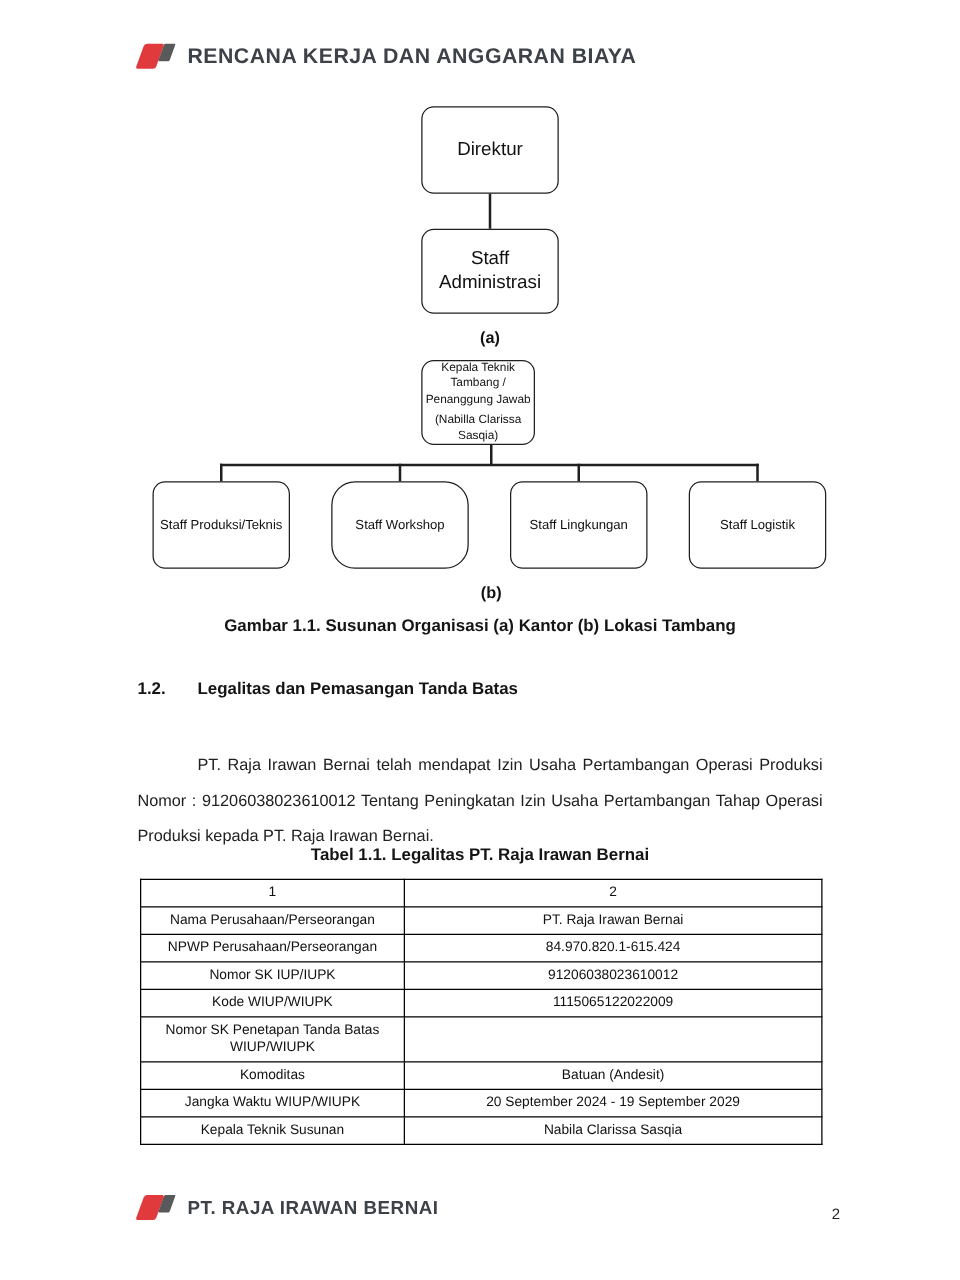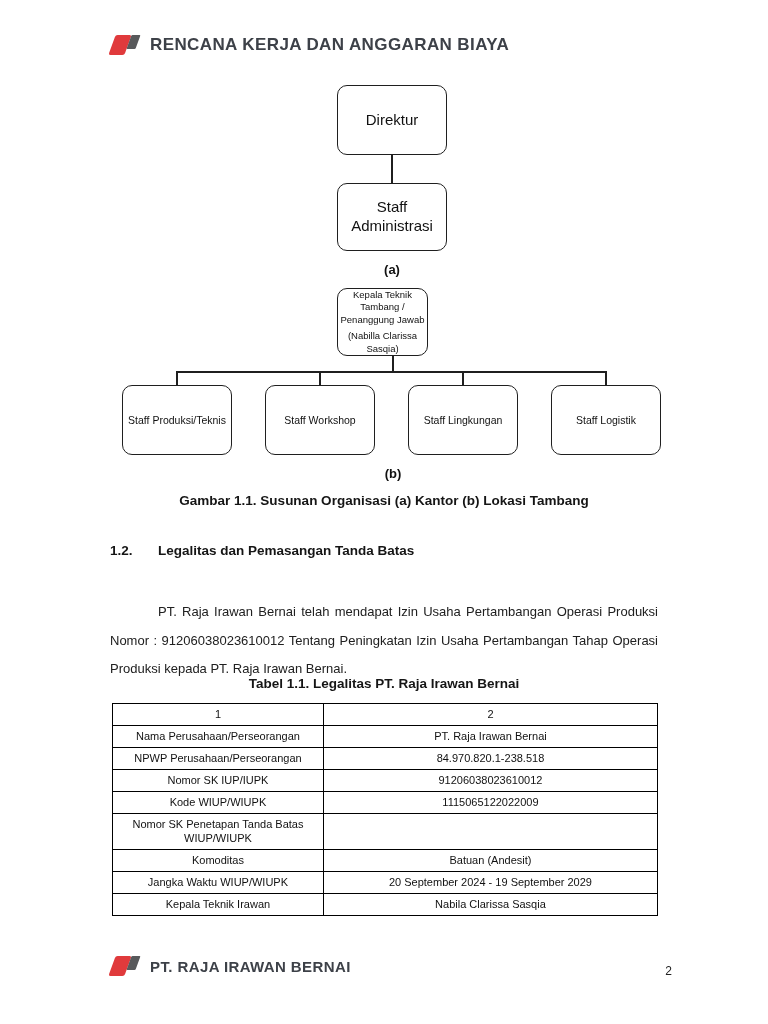--- a/index.html
+++ b/index.html
@@ -75,21 +75,21 @@
   <div class="cline" style="left:392px;top:356px;width:1.6px;height:16px;"></div>
   <div class="cline" style="left:176px;top:371px;width:431px;height:1.6px;"></div>
   <div class="cline" style="left:176px;top:371px;width:1.6px;height:14px;"></div>
   <div class="cline" style="left:319px;top:371px;width:1.6px;height:14px;"></div>
   <div class="cline" style="left:462px;top:371px;width:1.6px;height:14px;"></div>
   <div class="cline" style="left:605px;top:371px;width:1.6px;height:14px;"></div>
 
   <div class="obox child" style="left:122px;top:385px;">
     <span>Staff Produksi/Teknis</span>
   </div>
-  <div class="obox child" style="left:265px;top:385px;">
+  <div class="obox child" style="left:265px;top:385px;border-radius:19px;">
     <span>Staff Workshop</span>
   </div>
   <div class="obox child" style="left:408px;top:385px;">
     <span>Staff  Lingkungan</span>
   </div>
   <div class="obox child" style="left:551px;top:385px;">
     <span>Staff Logistik</span>
   </div>
   <div class="fig-label" style="left:338px;top:466px;">(b)</div>
 
@@ -114,21 +114,21 @@
       <tr>
         <td>1</td>
         <td>2</td>
       </tr>
       <tr>
         <td>Nama Perusahaan/Perseorangan</td>
         <td>PT. Raja Irawan Bernai</td>
       </tr>
       <tr>
         <td>NPWP Perusahaan/Perseorangan</td>
-        <td>84.970.820.1-238.518</td>
+        <td>84.970.820.1-615.424</td>
       </tr>
       <tr>
         <td>Nomor SK IUP/IUPK</td>
         <td>91206038023610012</td>
       </tr>
       <tr>
         <td>Kode WIUP/WIUPK</td>
         <td>1115065122022009</td>
       </tr>
       <tr>
@@ -137,21 +137,21 @@
       </tr>
       <tr>
         <td>Komoditas</td>
         <td>Batuan (Andesit)</td>
       </tr>
       <tr>
         <td>Jangka Waktu WIUP/WIUPK</td>
         <td>20 September 2024 - 19 September 2029</td>
       </tr>
       <tr>
-        <td>Kepala Teknik Irawan</td>
+        <td>Kepala Teknik Susunan</td>
         <td>Nabila Clarissa Sasqia</td>
       </tr>
     </tbody>
   </table>
 
   <div class="brand" style="left:108px;top:955px;">
     <div class="logo">
       <div class="bar-red"></div>
       <div class="bar-gray"></div>
     </div>

